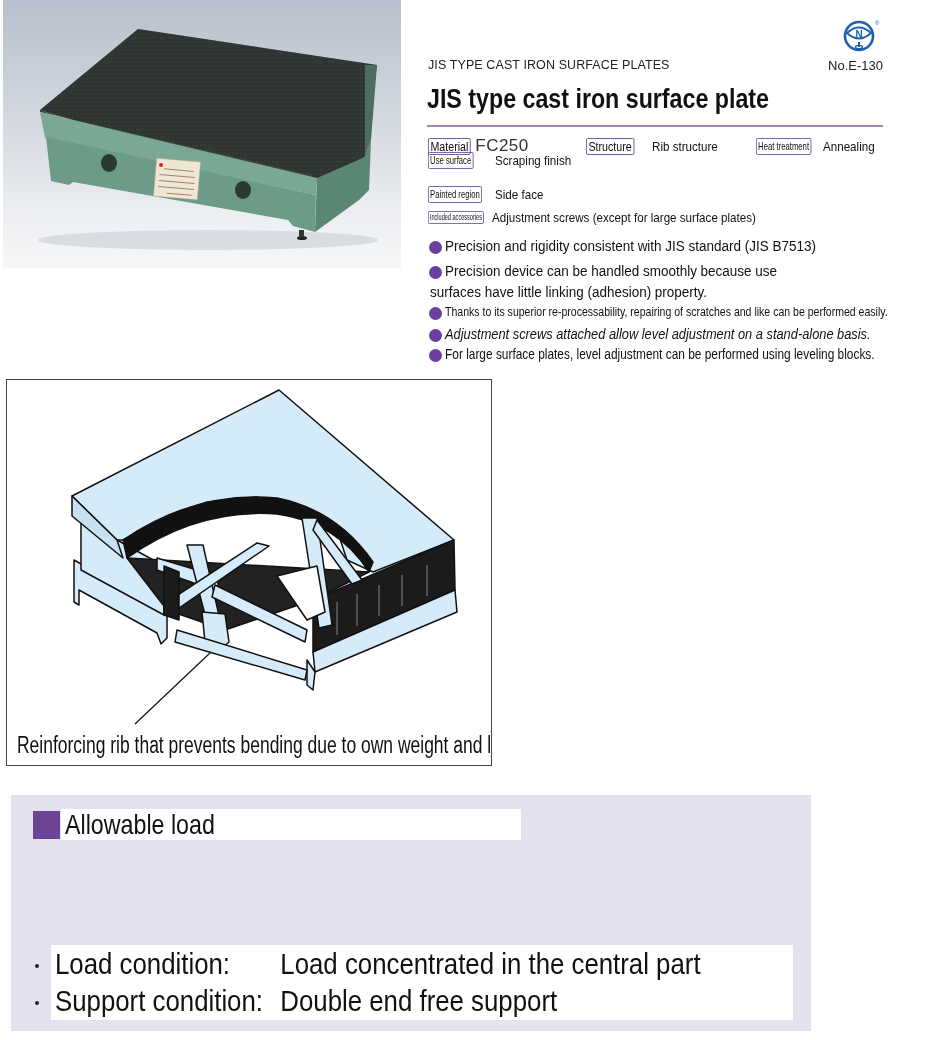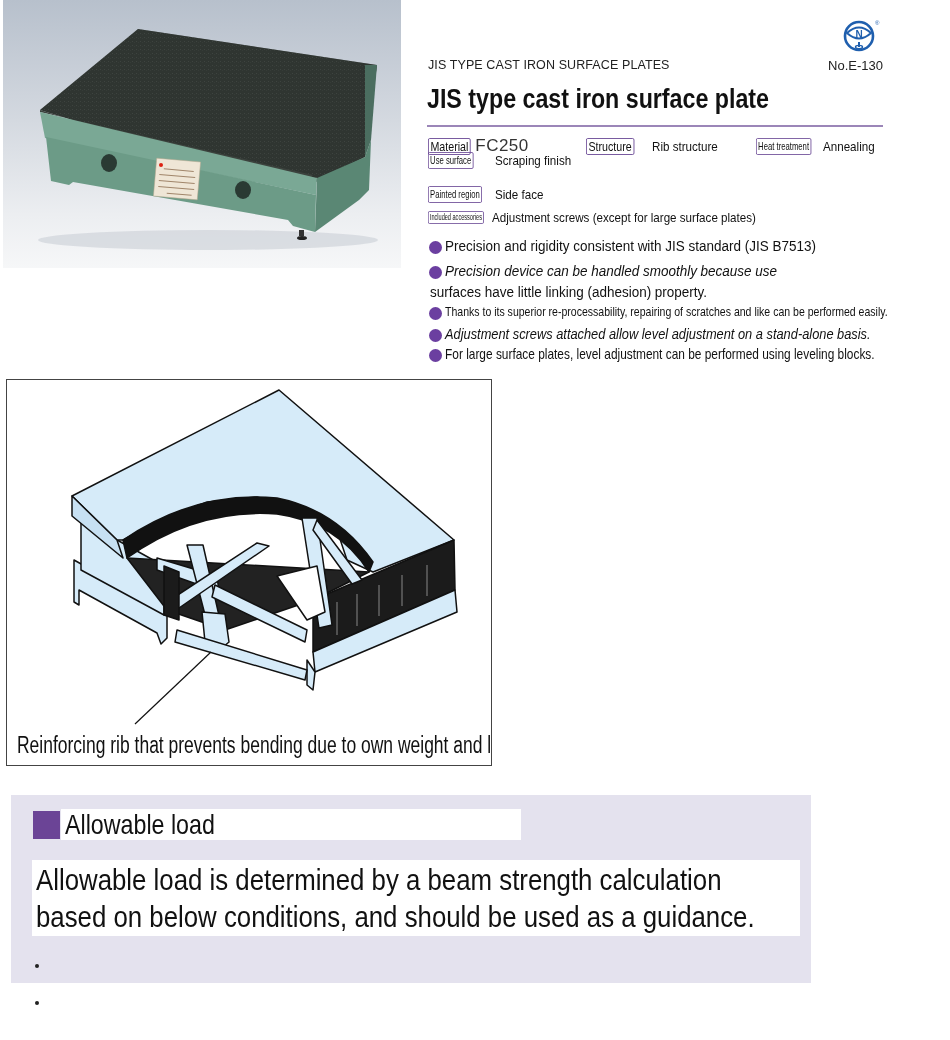--- a/index.html
+++ b/index.html
@@ -54,21 +54,21 @@
     position: absolute; left: 6px; top: 379px; width: 486px; height: 387px;
     border: 1.5px solid #444; background: #fff; overflow: hidden;
   }
   .diagram-box svg { position: absolute; left: 0; top: 0; }
   .diagram-caption {
     position: absolute; left: 10px; top: 352px; font-size: 23px; color: #111; white-space: nowrap;
     transform: scaleX(0.76); transform-origin: left top;
   }
 
   
-  .panel { position: absolute; left: 11px; top: 795px; width: 800px; height: 188px; background: #e4e2ee; }
+  .panel { position: absolute; left: 11px; top: 795px; width: 800px; height: 236px; background: #e4e2ee; }
   .panel-sq { position: absolute; left: 22px; top: 16px; width: 27px; height: 28px; background: #6b4496; }
   .panel-head {
     position: absolute; left: 50px; top: 14px; width: 460px; height: 31px; background: #fff;
   }
   .panel-head span {
     position: absolute; left: 4px; top: 0; font-size: 28px; line-height: 31px; color: #111; white-space: nowrap;
     transform: scaleX(0.83); transform-origin: left top;
   }
   .panel-desc { position: absolute; left: 21px; top: 65px; width: 768px; height: 76px; background: #fff; }
   .panel-desc span {
@@ -164,21 +164,21 @@
 <div class="spec-row" style="top:211px;">
   <span class="tag xs">Included accessories</span>
   <span class="spec-val" style="position:absolute; left:64px; white-space:nowrap;">Adjustment screws (except for large surface plates)</span>
 </div>
 
 <div class="features">
   <div class="feature" style="position:absolute; top:0;">
     <span class="dot" style="margin-top:3px;"></span>
     <span class="ftext f-norm">Precision and rigidity consistent with JIS standard (JIS B7513)</span>
   </div>
-  <div class="feature" style="position:absolute; top:25px;font-style:italic;">
+  <div class="feature" style="position:absolute; top:25px;">
     <span class="dot" style="margin-top:3px;"></span>
     <span class="ftext f-norm">Precision device can be handled smoothly because use</span>
   </div>
   <div class="feature" style="position:absolute; top:46px; left:1px;">
     <span class="ftext f-norm">surfaces have little linking (adhesion) property.</span>
   </div>
   <div class="feature" style="position:absolute; top:68px;">
     <span class="dot" style="margin-top:2px;"></span>
     <span class="ftext f-small">Thanks to its superior re-processability, repairing of scratches and like can be performed easily.</span>
   </div>
@@ -238,19 +238,25 @@
     <line x1="204" y1="272" x2="128" y2="344" stroke="#111" stroke-width="1.2"></line>
   </svg>
   <div class="diagram-caption">Reinforcing rib that prevents bending due to own weight and load</div>
 </div>
 
 <div class="panel">
   <div class="panel-sq"></div>
   <div class="panel-head">
     <span>Allowable load</span>
   </div>
-  <div class="panel-desc">
-    <span style="top:1px;">Allowable load is determined by a beam strength calculation</span>
-    <span style="top:38px;">based on below conditions, and should be used as a guidance.</span>
-  </div>
   <span class="cond-bullet" style="top:169px;"></span>
   <span class="cond-bullet" style="top:206px;"></span>
+  <div class="panel-cond">
+    <div class="row" style="top:0;">
+      <span class="k">Load condition:</span>
+      <span class="v" style="left:262px;">Load concentrated in the central part</span>
+    </div>
+    <div class="row" style="top:37px;">
+      <span class="k">Support condition:</span>
+      <span class="v" style="left:262px;">Double end free support</span>
+    </div>
+  </div>
 </div>
 
 </body></html>

